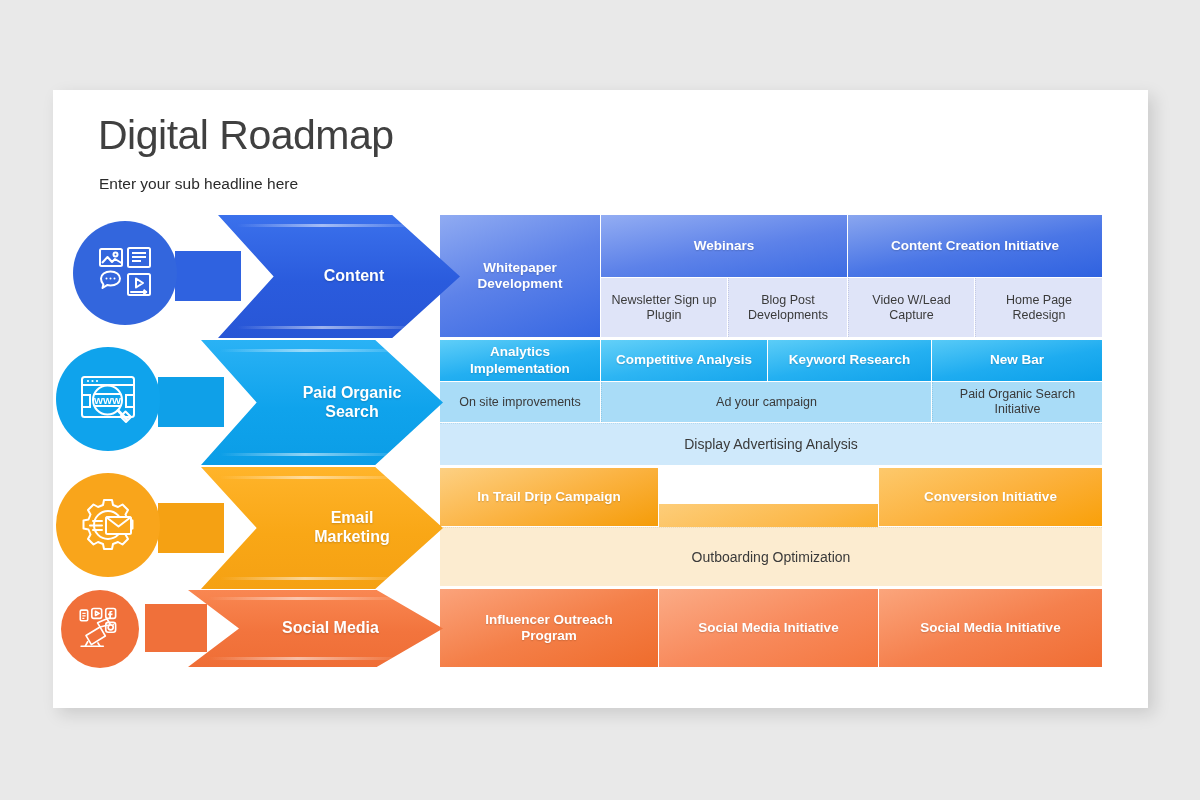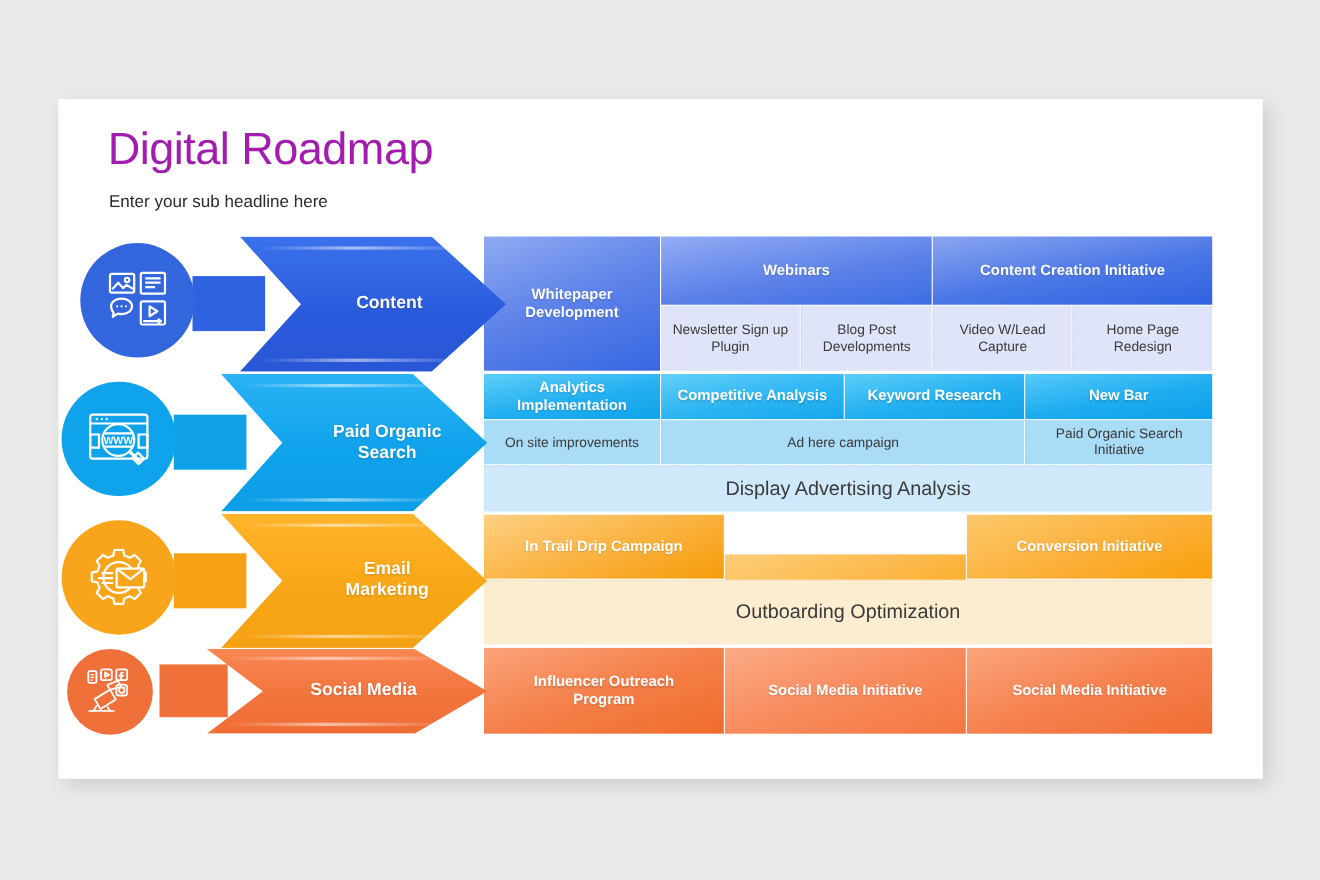--- a/index.html
+++ b/index.html
@@ -12,21 +12,21 @@
   }
   #slide {
     position:absolute; left:53px; top:90px;
     width:1095px; height:618px;
     background:#ffffff;
     box-shadow:6px 6px 16px rgba(0,0,0,0.13);
   }
   
   #title {
     position:absolute; left:45px; top:22px;
-    font-size:41px; font-weight:400; color:#a21caf;
+    font-size:41px; font-weight:400; color:#404040;
     letter-spacing:-0.5px; white-space:nowrap;
   }
   #subtitle {
     position:absolute; left:46px; top:85px;
     font-size:15.5px; font-weight:400; color:#2b2b2b;
     white-space:nowrap;
   }
 
   
   .lane { position:absolute; }
@@ -56,21 +56,21 @@
   .row { position:absolute; left:0; width:100%; }
   .cell {
     position:absolute;
     display:flex; align-items:center; justify-content:center;
     text-align:center; line-height:1.2;
     overflow:hidden;
   }
   .cell.hdr { color:#ffffff; font-weight:bold; font-size:13.5px;
     text-shadow:0 1px 1.5px rgba(0,0,0,.16); }
   .cell.sub { color:#3a3a3a; font-weight:400; font-size:12.5px; }
-  .cell.wide { font-size:18px; }
+  .cell.wide { font-size:14px; }
 </style>
 </head>
 <body>
 
 <div id="slide">
 
   <div id="title">Digital Roadmap</div>
   <div id="subtitle">Enter your sub headline here</div>
 
   <div class="lane" style="left:17px; top:125px; width:390px; height:123px;">
@@ -256,21 +256,21 @@
       <div class="cell hdr" style="left:492px; top:0px; width:170px; height:41px;
                   background:linear-gradient(170deg,#57caf7 0%,#1eacf0 55%,#0ba0e9 100%);">
         <span>New Bar</span>
       </div>
 
       <div class="cell sub" style="left:0px; top:42px; width:160px; height:40px; background:#a9dcf7;">
         <span>On site improvements</span>
       </div>
       <div class="cell sub" style="left:161px; top:42px; width:330px; height:40px; background:#a9dcf7;
                   border-left:1px dotted #8fc9e8;">
-        <span>Ad here campaign</span>
+        <span>Ad your campaign</span>
       </div>
       <div class="cell sub" style="left:492px; top:42px; width:170px; height:40px; background:#a9dcf7;
                   border-left:1px dotted #8fc9e8;">
         <span>
           <span>Paid Organic Search</span><br>
           <span>Initiative</span>
         </span>
       </div>
 
       <div class="cell wide" style="left:0px; top:83px; width:662px; height:42px; background:#cfe9fb;

